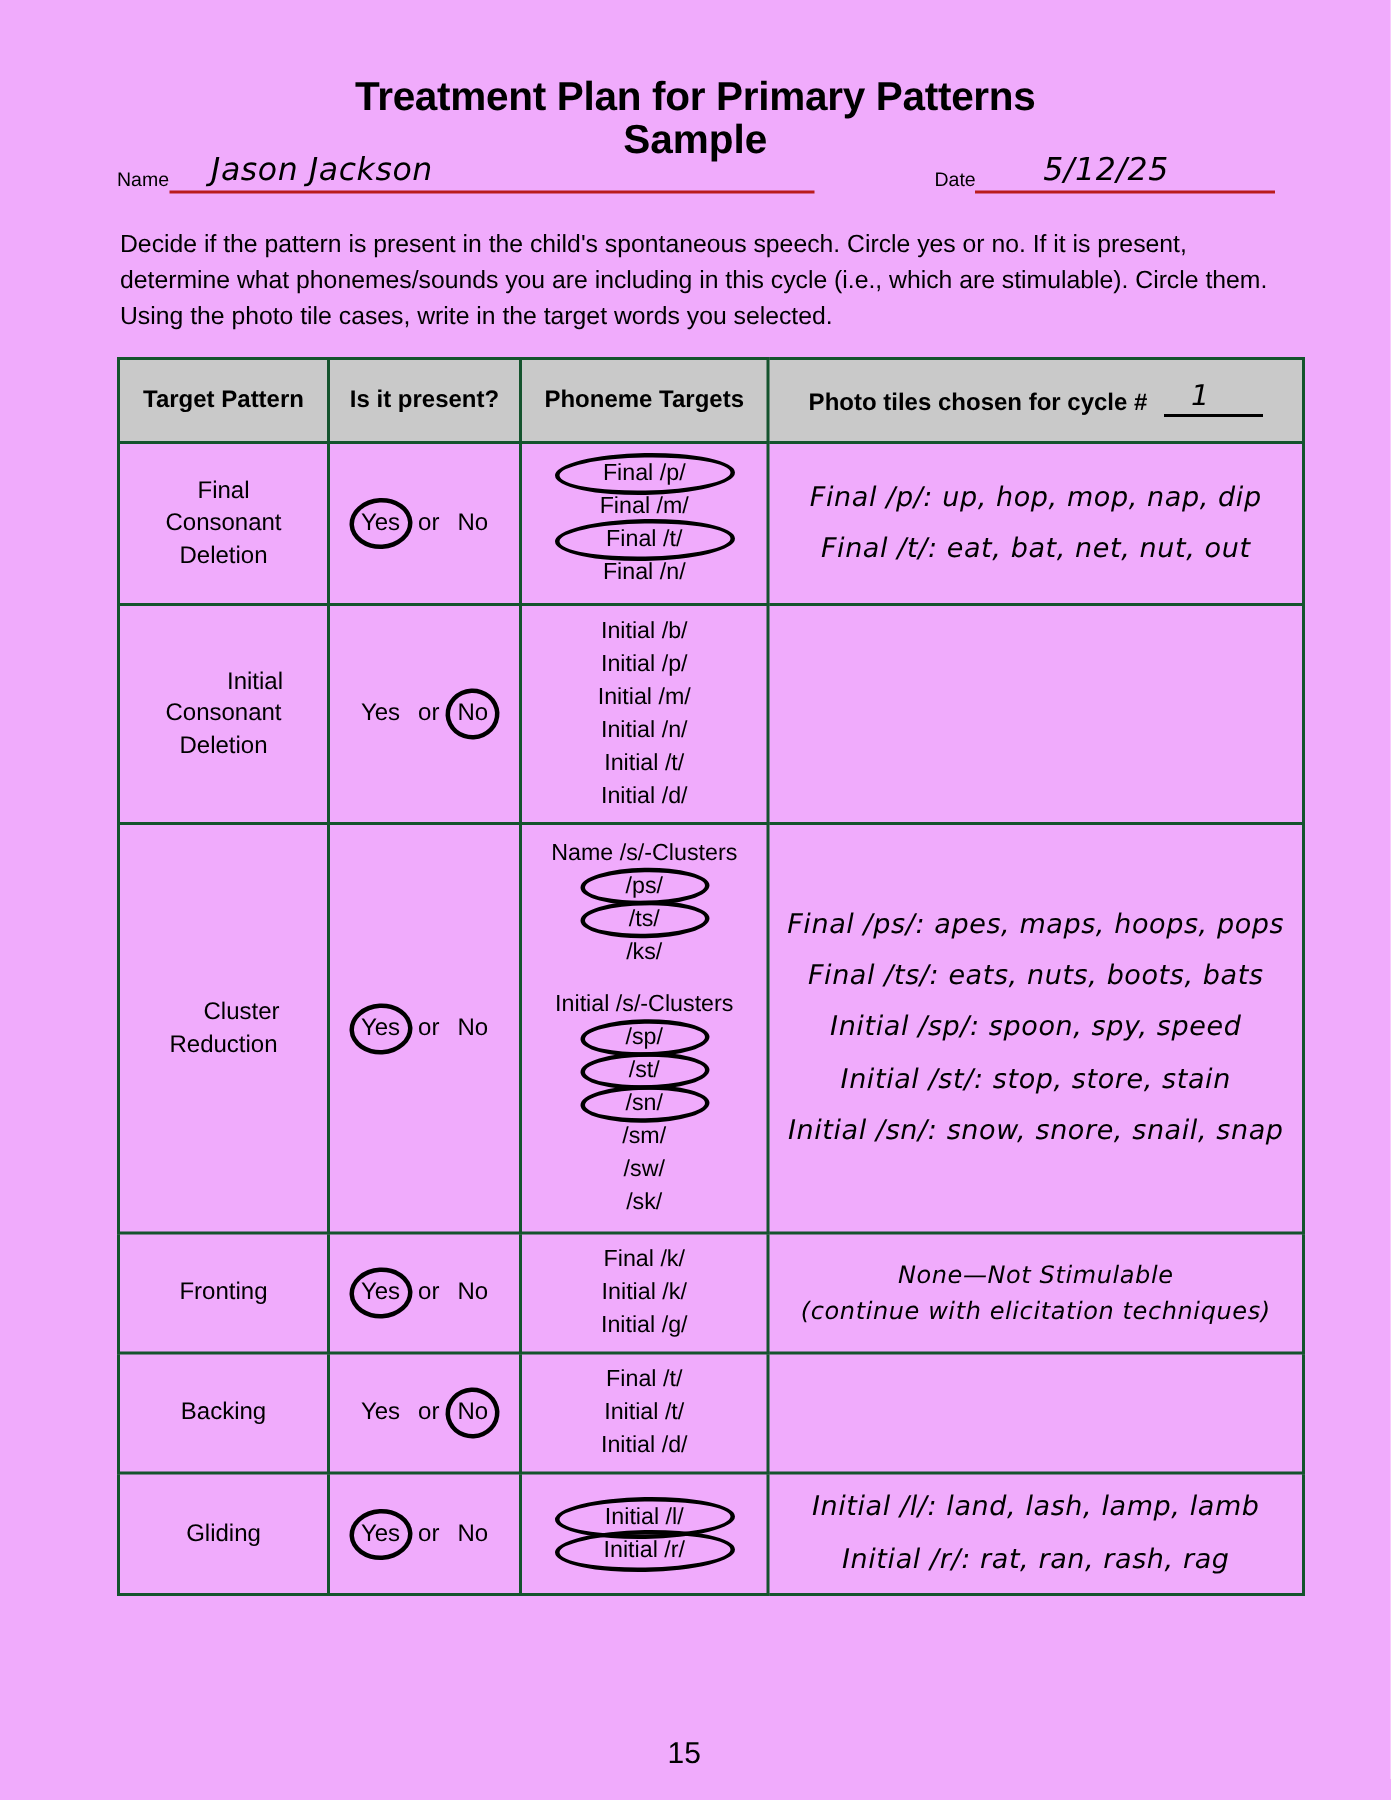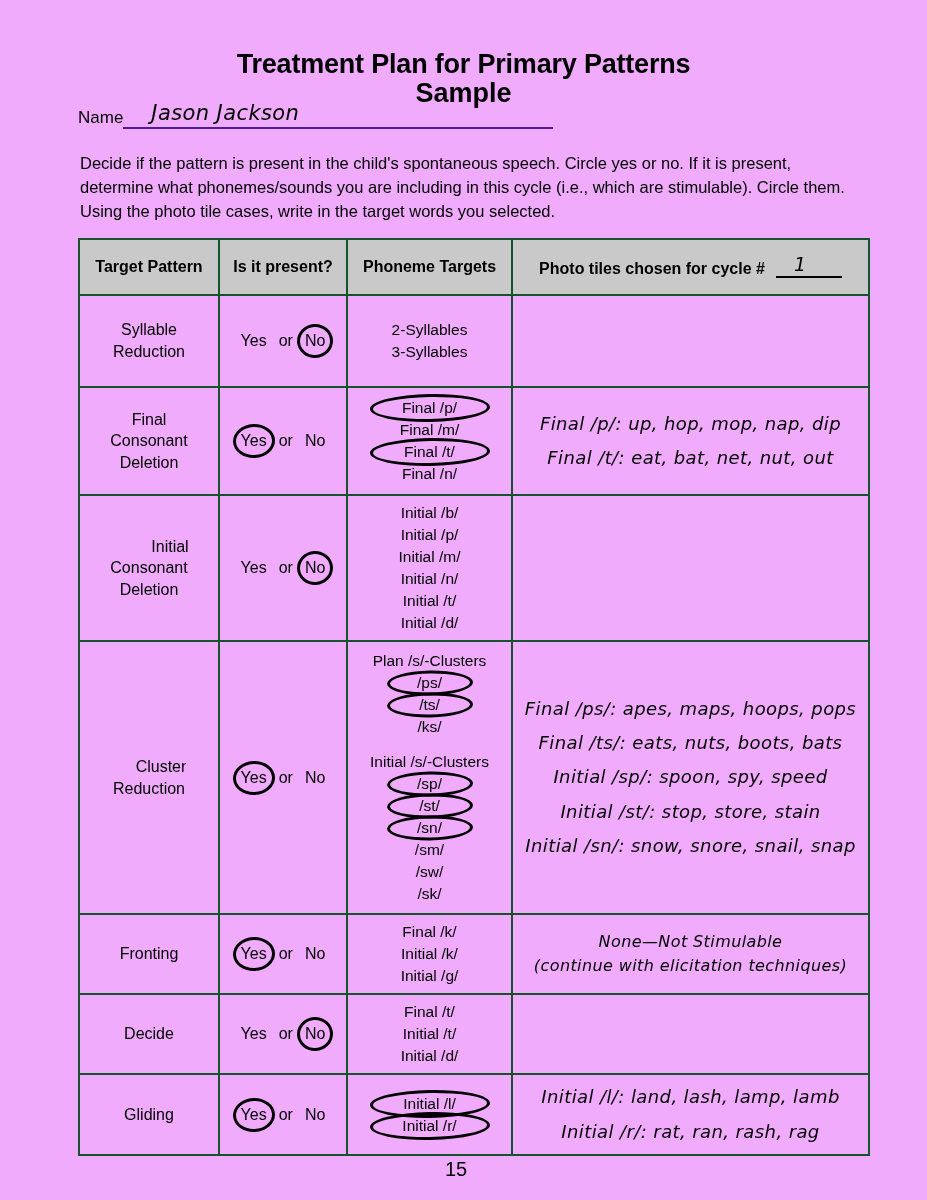--- a/index.html
+++ b/index.html
@@ -50,27 +50,27 @@
     top: 101px;
     width: 790px;
     height: 30px;
   }
   .field {
     position: absolute;
     display: flex;
     align-items: flex-end;
   }
   .field-label {
-    font-size: 17px;
+    font-size: 13px;
     line-height: 1;
     padding-bottom: 3px;
     white-space: nowrap;
   }
   .field-rule {
-    border-bottom: 2px solid #4c1d95;
+    border-bottom: 2px solid #b91c1c;
     position: relative;
     height: 26px;
   }
   .hand {
     font-family: "DejaVu Sans", sans-serif;
     font-style: italic;
     font-weight: 400;
     letter-spacing: 0.4px;
   }
   .field-value {
@@ -245,20 +245,26 @@
   <div class="title-block">
     <div class="doc-title">Treatment Plan for Primary Patterns</div>
     <div class="doc-subtitle">Sample</div>
   </div>
 
   <div class="namedate">
     <div class="field" id="field-name">
       <span class="field-label">Name</span>
       <span class="field-rule">
         <span class="field-value hand">Jason Jackson</span>
+      </span>
+    </div>
+    <div class="field" id="field-date">
+      <span class="field-label">Date</span>
+      <span class="field-rule">
+        <span class="field-value hand">5/12/25</span>
       </span>
     </div>
   </div>
 
   <div class="instructions">Decide if the pattern is present in the child's spontaneous speech. Circle yes or no. If it is present, determine what phonemes/sounds you are including in this cycle (i.e., which are stimulable). Circle them. Using the photo tile cases, write in the target words you selected.</div>
 
   <table class="tbl">
     <colgroup>
       <col class="col-pattern">
         <col class="col-present">
@@ -274,38 +280,20 @@
           <span class="cycle-head">
             <span>Photo tiles chosen for cycle #</span>
             <span class="cycle-rule">
               <span class="cycle-val hand">1</span>
             </span>
           </span>
         </th>
       </tr>
     </thead>
     <tbody id="tbody">
-        <tr style="height: 92px;">
-          <td class="cell-pattern">
-            <span style="display: block;">Syllable</span>
-            <span style="display: block;">Reduction</span>
-          </td>
-          <td class="cell-present"><span class="yesno">
-              <span class="yn-opt">Yes</span>
-              <span class="yn-or">or</span>
-              <span class="yn-opt narrow circled">No</span>
-            </span></td>
-          <td class="cell-phoneme">
-            <span class="ph-line"><span class="txt">2-Syllables</span></span>
-            <span class="ph-line"><span class="txt">3-Syllables</span></span>
-          </td>
-          <td class="cell-tiles">
-            <div class="tile-block"></div>
-          </td>
-        </tr>
         <tr style="height: 108px; margin-left: 47px;">
           <td class="cell-pattern">
             <span style="display: block;">Final</span>
             <span style="display: block;">Consonant</span>
             <span style="display: block;">Deletion</span>
           </td>
           <td class="cell-present"><span class="yesno">
               <span class="yn-opt circled">Yes</span>
               <span class="yn-or">or</span>
               <span class="yn-opt narrow">No</span>
@@ -350,21 +338,21 @@
           <td class="cell-pattern">
             <span style="display: block; padding-left: 24px;">Cluster</span>
             <span style="display: block;">Reduction</span>
           </td>
           <td class="cell-present"><span class="yesno">
               <span class="yn-opt circled">Yes</span>
               <span class="yn-or">or</span>
               <span class="yn-opt narrow">No</span>
             </span></td>
           <td class="cell-phoneme">
-            <span class="ph-line"><span class="txt">Plan /s/-Clusters</span></span>
+            <span class="ph-line"><span class="txt">Name /s/-Clusters</span></span>
             <span class="ph-line ovaled small"><span class="txt">/ps/</span></span>
             <span class="ph-line ovaled small"><span class="txt">/ts/</span></span>
             <span class="ph-line"><span class="txt">/ks/</span></span>
             <span class="gap"></span>
             <span class="ph-line"><span class="txt">Initial /s/-Clusters</span></span>
             <span class="ph-line ovaled small"><span class="txt">/sp/</span></span>
             <span class="ph-line ovaled small"><span class="txt">/st/</span></span>
             <span class="ph-line ovaled small"><span class="txt">/sn/</span></span>
             <span class="ph-line"><span class="txt">/sm/</span></span>
             <span class="ph-line"><span class="txt">/sw/</span></span>
@@ -396,21 +384,21 @@
           </td>
           <td class="cell-tiles">
             <div class="tile-block tile-note" style="line-height: 1.5;">
               <span class="tile-line hand">None—Not Stimulable</span>
               <span class="tile-line hand">(continue with elicitation techniques)</span>
             </div>
           </td>
         </tr>
         <tr style="height: 75px;">
           <td class="cell-pattern">
-            <span style="display: block;">Decide</span>
+            <span style="display: block;">Backing</span>
           </td>
           <td class="cell-present"><span class="yesno">
               <span class="yn-opt">Yes</span>
               <span class="yn-or">or</span>
               <span class="yn-opt narrow circled">No</span>
             </span></td>
           <td class="cell-phoneme">
             <span class="ph-line"><span class="txt">Final /t/</span></span>
             <span class="ph-line"><span class="txt">Initial /t/</span></span>
             <span class="ph-line"><span class="txt">Initial /d/</span></span>

